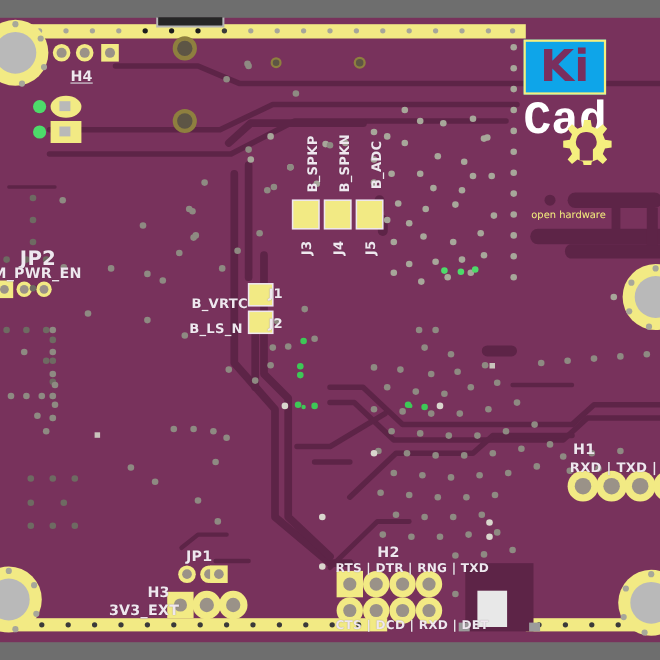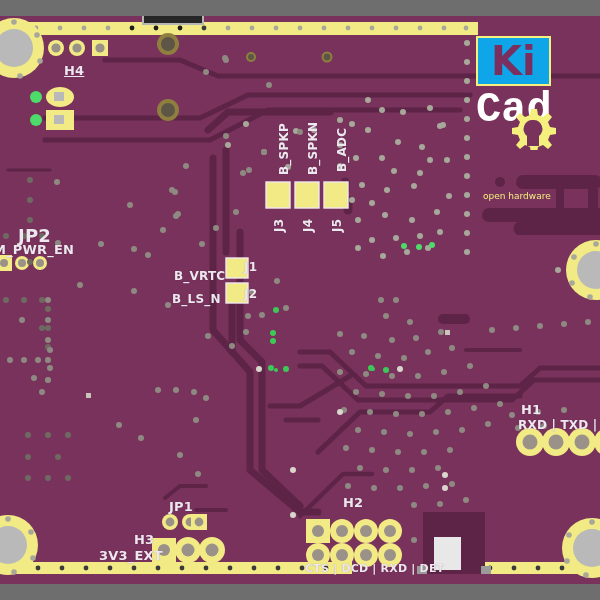--- a/index.html
+++ b/index.html
@@ -612,20 +612,21 @@
   <div class="silk vert" style="left:307px;top:175px;font-size:12px;transform:rotate(-90deg);transform-origin:0 0;">B_SPKN</div>
   <div class="silk vert" style="left:302px;top:232px;font-size:12px;transform:rotate(-90deg);transform-origin:0 0;">J4</div>
 
   <div class="silk vert" style="left:336px;top:172px;font-size:12px;transform:rotate(-90deg);transform-origin:0 0;">B_ADC</div>
   <div class="silk vert" style="left:331px;top:232px;font-size:12px;transform:rotate(-90deg);transform-origin:0 0;">J5</div>
 
   <div class="silk" style="left:521px;top:403px;font-size:13px;">H1</div>
   <div class="silk" style="left:518px;top:419px;font-size:12px;">RXD | TXD | GND | V</div>
 
   <div class="silk" style="left:343px;top:496px;font-size:13px;">H2</div>
+  <div class="silk" style="left:305px;top:511px;font-size:11px;">RTS | DTR | RNG | TXD</div>
   <div class="silk" style="left:305px;top:563px;font-size:11px;">CTS | DCD | RXD | DET</div>
 
   <div class="silk" style="left:169px;top:500px;font-size:13px;text-align:right;">JP1</div>
 
   <div class="silk" style="left:134px;top:533px;font-size:13px;">H3</div>
   <div class="silk" style="left:99px;top:549px;font-size:13px;">3V3_EXT</div>
 
 </div>
 
 </body></html>

